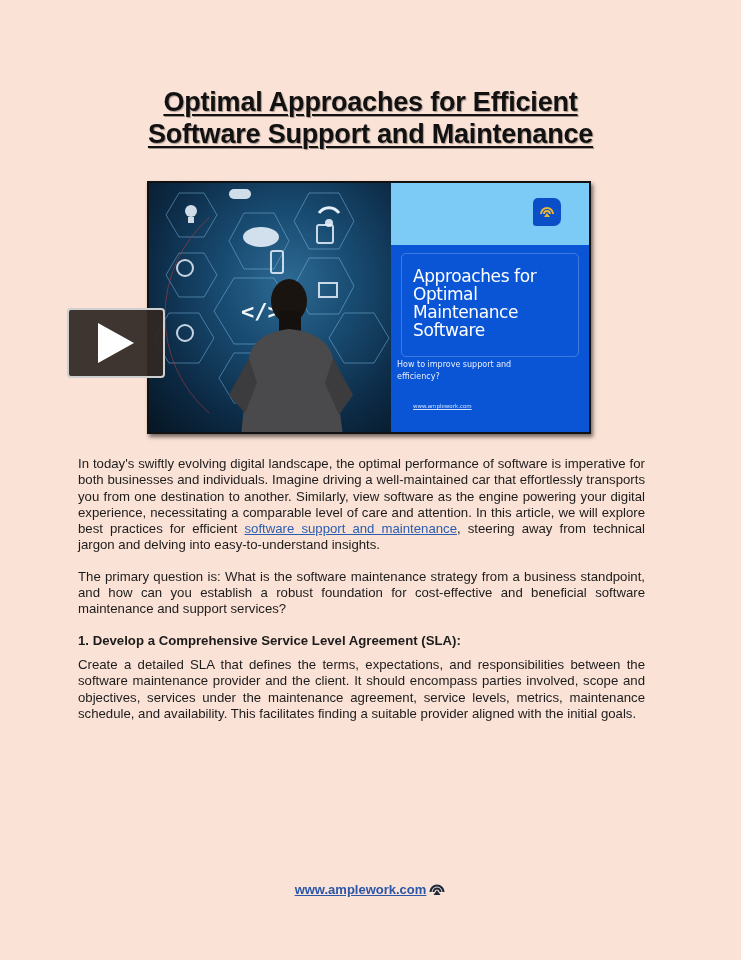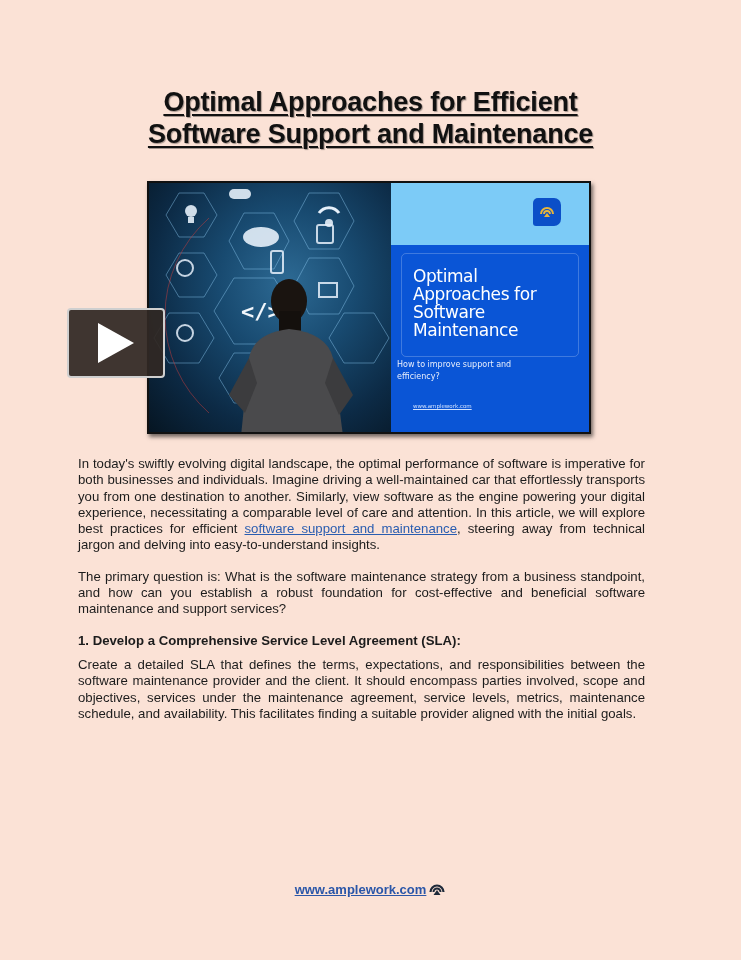--- a/index.html
+++ b/index.html
@@ -150,24 +150,24 @@
   <div class="hero-panel"></div>
   <div class="hero-logo">
     <svg width="18" height="18" viewBox="0 0 18 18">
       <path d="M3,11 A6,6 0 1 1 15,11" stroke="#E8B53A" stroke-width="2" fill="none"></path>
       <path d="M6,11 A3,3 0 1 1 12,11" stroke="#E8B53A" stroke-width="1.8" fill="none"></path>
       <path d="M9,10 L12,14 L6,14 Z" fill="#E8B53A"></path>
     </svg>
   </div>
   <div class="hero-box"></div>
   <div class="hero-heading">
+    <span>Approaches for</span>
     <span>Optimal</span>
-    <span>Approaches for</span>
+    <span>Maintenance</span>
     <span>Software</span>
-    <span>Maintenance</span>
   </div>
   <div class="hero-sub">How to improve support and efficiency?</div>
   <div class="hero-url">www.amplework.com</div>
 </div>
 
 <div class="play-btn">
   <svg width="40" height="42" viewBox="0 0 40 42">
     <polygon points="2,1 38,21 2,41" fill="#ffffff"></polygon>
   </svg>
 </div>

